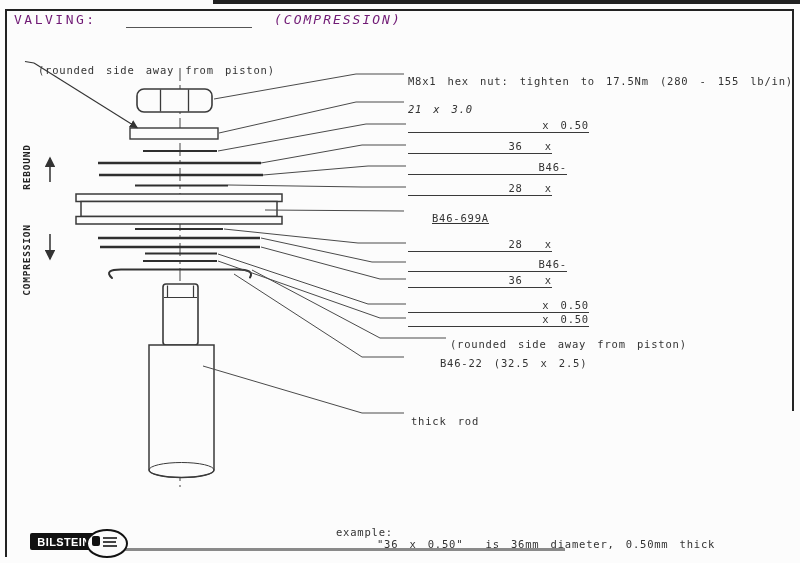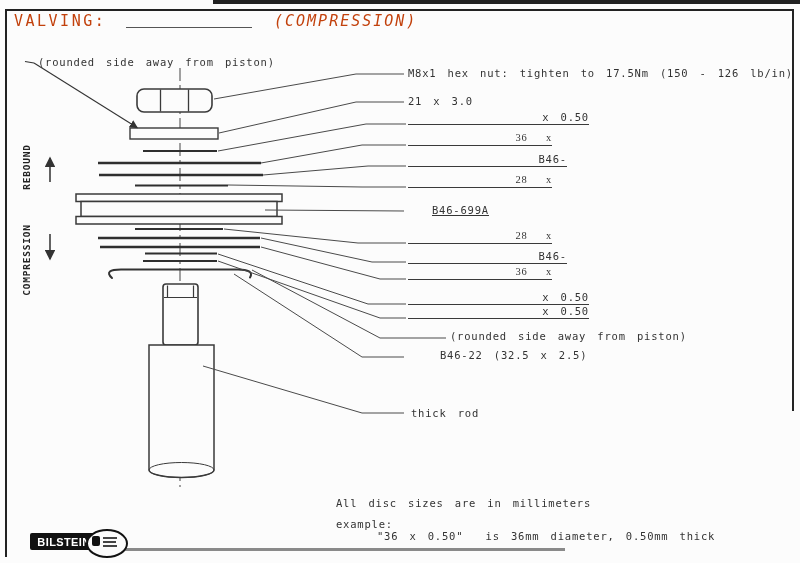--- a/index.html
+++ b/index.html
@@ -3,27 +3,27 @@
 <meta charset="utf-8">
 <style>
   html,body{margin:0;padding:0;background:#e8e8e8;}
   .page{
     position:relative;width:800px;height:563px;background:#fcfcfc;
     overflow:hidden;font-family:"DejaVu Sans Mono",monospace;color:#333;
   }
   svg.draw{position:absolute;left:0;top:0;}
   .lbl{
     position:absolute;font-size:10.5px;letter-spacing:0.8px;word-spacing:4px;
-    color:#333;white-space:pre;line-height:12px;
+    color:#333;white-space:pre;line-height:12px;margin-top:8px;
   }
   .ul{border-bottom:1.4px solid #3a3a3a;height:13px;text-align:right;}
   .w124{width:124px;} .w154{width:154px;}
-  .pad57{padding-left:57px;} .pad20{padding-left:20px;font-family:Liberation Serif, serif;} .pad5{padding-left:5px;}
+  .pad57{padding-left:57px;} .pad20{padding-left:20px;} .pad5{padding-left:5px;}
   .widegap{word-spacing:15px;}
-  .title{position:absolute;font-size:15px;letter-spacing:2.5px;color:#c2410c;white-space:pre;}
+  .title{position:absolute;font-size:13px;letter-spacing:2.5px;color:#701a75;white-space:pre;}
   .title.it{font-style:italic;letter-spacing:2px;}
   .blankline{position:absolute;border-top:1.5px solid #555;}
   .vlabel{
     position:absolute;font-size:9.5px;font-weight:bold;letter-spacing:0.8px;
     color:#222;white-space:pre;transform:rotate(-90deg);transform-origin:center;
     text-align:center;line-height:12px;
   }
   .frame{position:absolute;background:#222;}
   
   .logo{position:absolute;left:28px;top:529px;width:100px;height:26px;}
@@ -131,37 +131,36 @@
 
   <div class="title" style="left:14px;top:12px;">VALVING:</div>
   <div class="blankline" style="left:126px;top:27px;width:126px;"></div>
   <div class="title it" style="left:274px;top:12px;">(COMPRESSION)</div>
 
   <div class="lbl" style="left:38px;top:56px;">(rounded side away from piston)</div>
 
   <div class="vlabel" style="left:-8px;top:161px;width:70px;">REBOUND</div>
   <div class="vlabel" style="left:-18px;top:254px;width:90px;">COMPRESSION</div>
 
-  <div class="lbl" style="left:408px;top:67px;">M8x1 hex nut: tighten to 17.5Nm (150 - 126 lb/in)</div>
-  <div class="lbl" style="left:408px;top:95px;">21 x 3.0</div>
+  <div class="lbl" style="left:408px;top:67px;">M8x1 hex nut: tighten to 17.5Nm (280 - 155 lb/in)</div>
+  <div class="lbl" style="left:408px;top:95px;font-style:italic;">21 x 3.0</div>
   <div class="lbl ul w124 pad57" style="left:408px;top:111px;">x 0.50</div>
   <div class="lbl ul w124 pad20 widegap" style="left:408px;top:132px;">36 x</div>
   <div class="lbl ul w154 pad5" style="left:408px;top:153px;">B46-</div>
   <div class="lbl ul w124 pad20 widegap" style="left:408px;top:174px;">28 x</div>
   <div class="lbl" style="left:432px;top:204px;text-decoration:underline;">B46-699A</div>
   <div class="lbl ul w124 pad20 widegap" style="left:408px;top:230px;">28 x</div>
   <div class="lbl ul w154 pad5" style="left:408px;top:250px;">B46-</div>
   <div class="lbl ul w124 pad20 widegap" style="left:408px;top:266px;">36 x</div>
   <div class="lbl ul w124 pad57" style="left:408px;top:291px;">x 0.50</div>
   <div class="lbl ul w124 pad57" style="left:408px;top:305px;">x 0.50</div>
   <div class="lbl" style="left:450px;top:330px;">(rounded side away from piston)</div>
   <div class="lbl" style="left:408px;top:349px;padding-left:32px;">B46-22 (32.5 x 2.5)</div>
   <div class="lbl" style="left:411px;top:407px;">thick rod</div>
 
-  <div class="lbl" style="left:336px;top:497px;">All disc sizes are in millimeters</div>
   <div class="lbl" style="left:336px;top:518px;">example:</div>
   <div class="lbl" style="left:377px;top:530px;">"36 x 0.50"  is 36mm diameter, 0.50mm thick</div>
 
   <div class="logo">
     <div class="logo-box">
       <span>BILSTEIN</span>
     </div>
     <div class="logo-oval">
       <div class="car"></div>
       <div class="eline" style="top:6px;width:14px;"></div>

